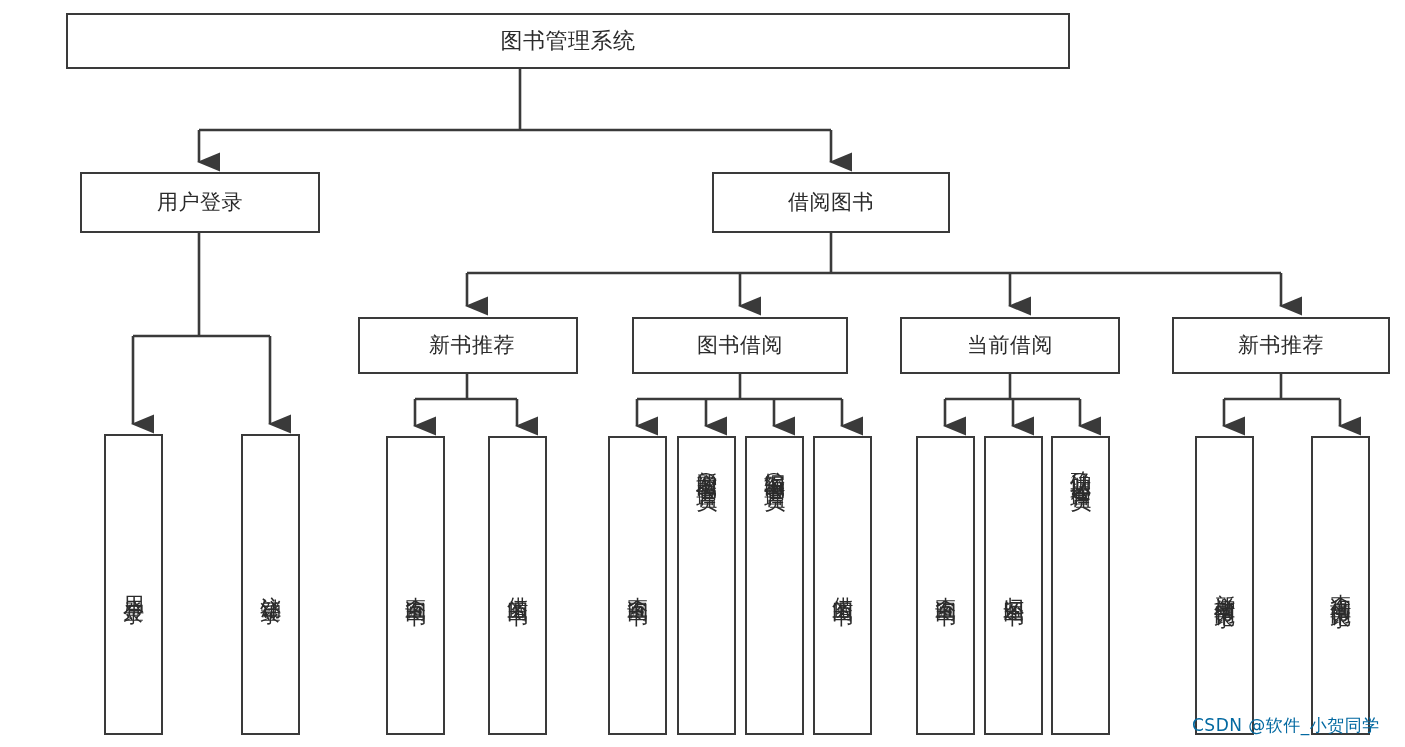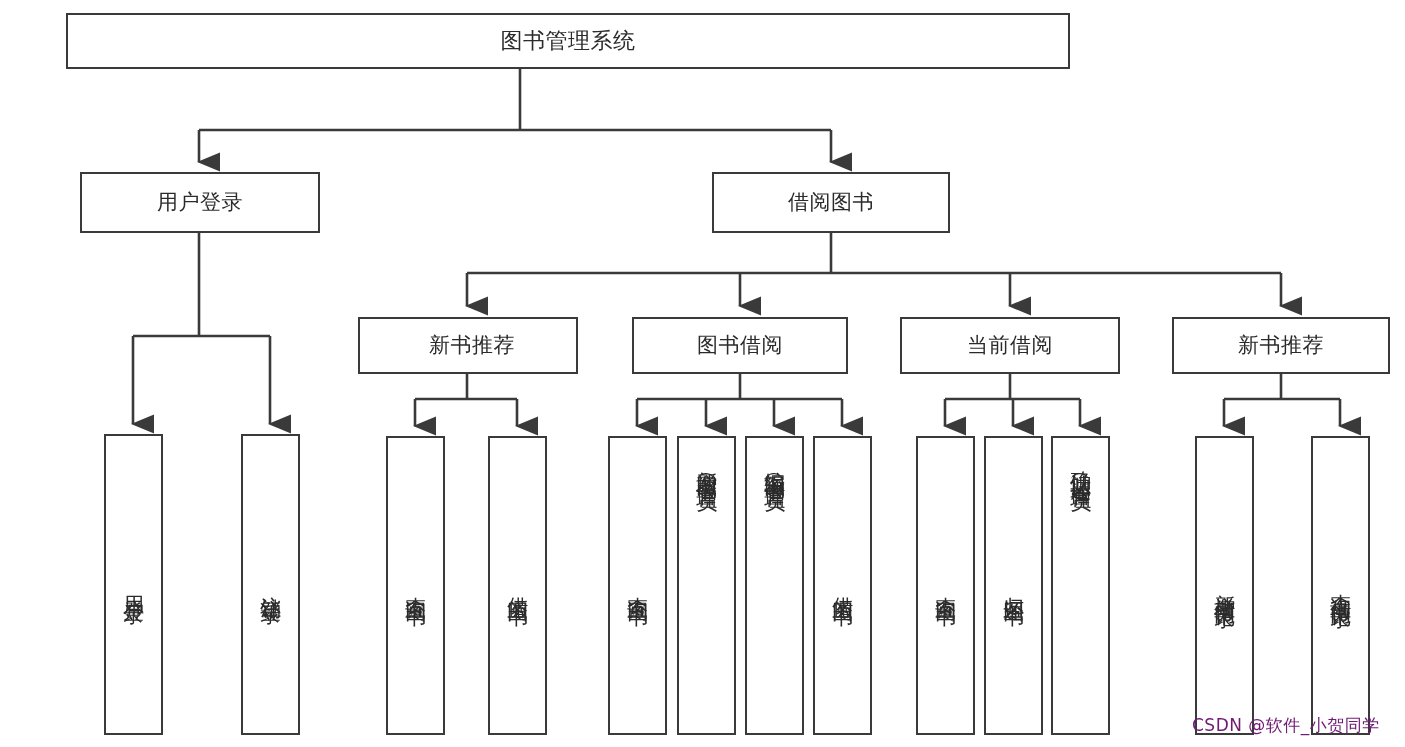--- a/index.html
+++ b/index.html
@@ -60,21 +60,21 @@
     letter-spacing: 3px;
     white-space: nowrap;
   }
   
   .node.vertical.mid {
     align-items: center;
     padding-top: 0;
   }
   .watermark {
     position: absolute;
-    color: #701a75;
+    color: #0369a1;
     font-size: 17px;
     white-space: nowrap;
     z-index: 6;
     letter-spacing: 0.5px;
   }
 </style>
 </head>
 <body>
 
 <div id="diagram-root">

